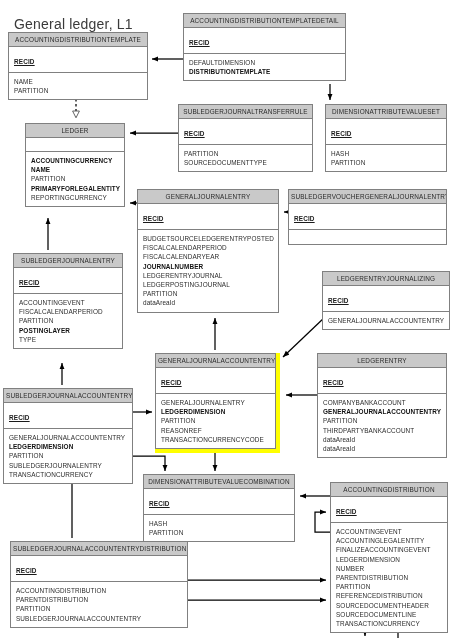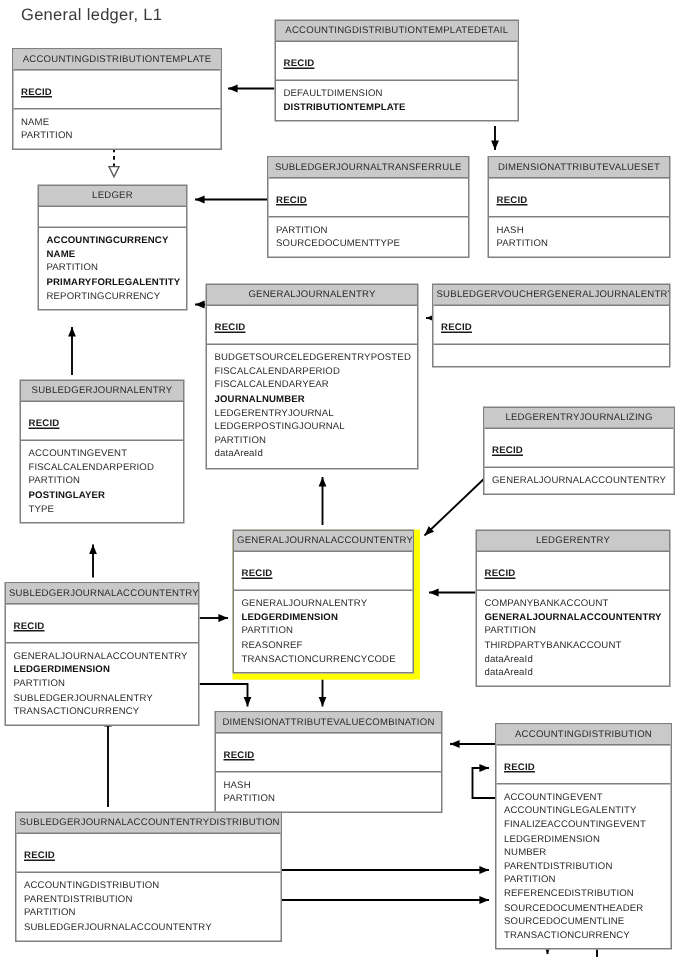--- a/index.html
+++ b/index.html
@@ -8,22 +8,22 @@
     background: #ffffff;
   }
   body {
     width: 452px; height: 640px;
     position: relative;
     font-family: "Liberation Sans", sans-serif;
     overflow: hidden;
   }
   #diagram-title {
     position: absolute;
-    left: 14px; top: 4px;
-    font-size: 11px;
+    left: 14px; top: 16px;
+    font-size: 14px;
     color: #3a3a3a;
     letter-spacing: 0.2px;
     white-space: nowrap;
   }
   svg#connectors {
     position: absolute;
     left: 0; top: 0;
     width: 452px; height: 640px;
     pointer-events: none;
     z-index: 1;

